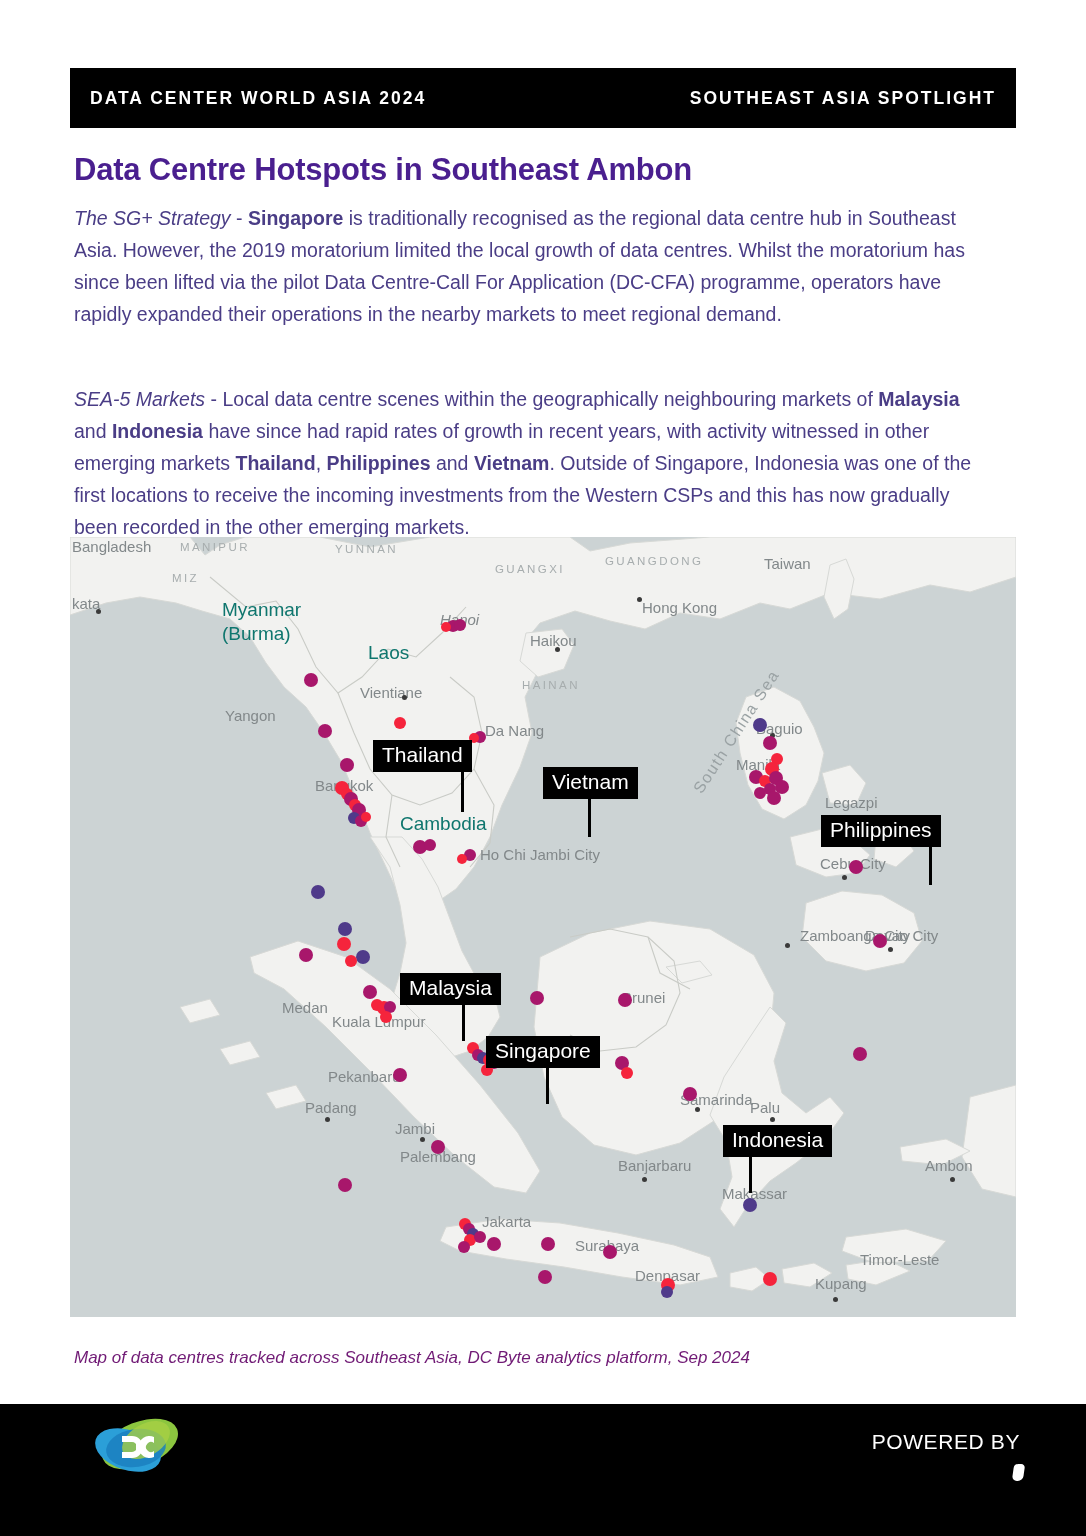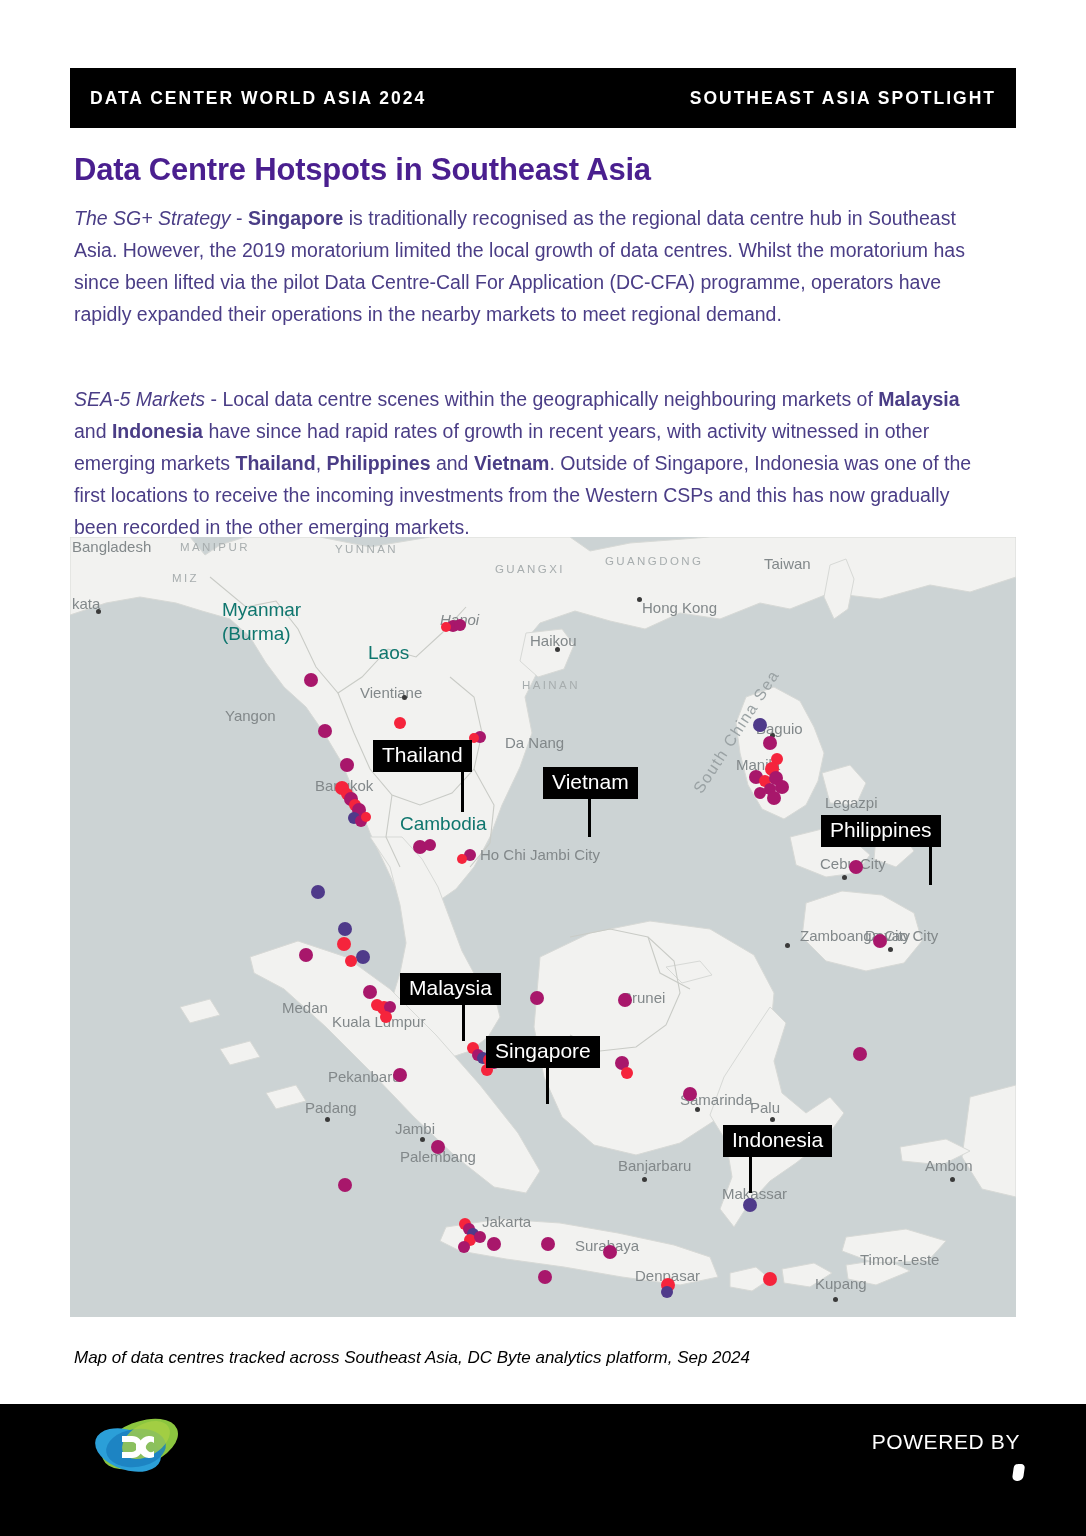--- a/index.html
+++ b/index.html
@@ -71,21 +71,21 @@
     font-size:21px; padding:3px 9px 5px 9px; white-space:nowrap;
     line-height:1.12;
   }
   .leader{
     position:absolute; width:3px; background:#000;
   }
 
   
   .caption{
     position:absolute; left:74px; top:1348px; width:900px;
-    font-size:17px; font-style:italic; color:#000000;
+    font-size:17px; font-style:italic; color:#701a75;
   }
 
   
   .footer{
     position:absolute; left:0; top:1404px; width:1086px; height:132px;
     background:#000;
   }
   .dcw-logo{ position:absolute; left:62px; top:14px; width:170px; }
   .dcw-mark{ position:relative; width:170px; height:62px; }
   .dcw-text{
@@ -107,21 +107,21 @@
   }
 </style>
 </head>
 <body>
 
 <div class="banner">
   <span>DATA CENTER WORLD ASIA 2024</span>
   <span>SOUTHEAST ASIA SPOTLIGHT</span>
 </div>
 
-<h1 class="page-title">Data Centre Hotspots in Southeast Asia</h1>
+<h1 class="page-title">Data Centre Hotspots in Southeast Ambon</h1>
 
 <p class="para p1">
   <i>The SG+ Strategy</i><span> - </span><b>Singapore</b><span> is traditionally recognised as the regional data centre hub in Southeast Asia. However, the 2019 moratorium limited the local growth of data centres. Whilst the moratorium has since been lifted via the pilot Data Centre-Call For Application (DC-CFA) programme, operators have rapidly expanded their operations in the nearby markets to meet regional demand.</span>
 </p>
 
 <p class="para p2">
   <i>SEA-5 Markets</i><span> - </span><span>Local data centre scenes within the geographically neighbouring markets of </span><b>Malaysia</b><span> and </span><b>Indonesia</b><span> have since had rapid rates of growth in recent years, with activity witnessed in other emerging markets </span><b>Thailand</b><span>, </span><b>Philippines</b><span> and </span><b>Vietnam</b><span>. Outside of Singapore, Indonesia was one of the first locations to receive the incoming investments from the Western CSPs and this has now gradually been recorded in the other emerging markets.</span>
 </p>
 
 <div class="map-wrap">
@@ -205,21 +205,21 @@
       <div class="map-label med" style="left: 694px; top: 18px;">Taiwan</div>
       <div class="map-label big" style="left: 152px; top: 62px;">Myanmar</div>
       <div class="map-label big" style="left: 152px; top: 86px;">(Burma)</div>
       <div class="map-label big" style="left: 298px; top: 105px;">Laos</div>
       <div class="map-label med" style="left: 572px; top: 62px;">Hong Kong</div>
       <div class="map-label med" style="left: 460px; top: 95px;">Haikou</div>
       <div class="map-label prov" style="left: 452px; top: 127px; margin-top: 15px;">HAINAN</div>
       <div class="map-label med ital" style="left: 370px; top: 74px;">Hanoi</div>
       <div class="map-label med" style="left: 290px; top: 147px;">Vientiane</div>
       <div class="map-label med" style="left: 155px; top: 170px;">Yangon</div>
-      <div class="map-label med" style="left: 415px; top: 197px; margin-left: 20px;">Da Nang</div>
+      <div class="map-label med" style="left: 415px; top: 185px;">Da Nang</div>
       <div class="map-label med" style="left: 245px; top: 240px;">Bangkok</div>
       <div class="map-label big" style="left: 330px; top: 276px;">Cambodia</div>
       <div class="map-label med" style="left: 410px; top: 309px;">Ho Chi Jambi City</div>
       <div class="map-label med" style="left: 686px; top: 183px;">Baguio</div>
       <div class="map-label med" style="left: 666px; top: 219px;">Manila</div>
       <div class="map-label med" style="left: 755px; top: 257px;">Legazpi</div>
       <div class="map-label med" style="left: 750px; top: 318px;">Cebu City</div>
       <div class="map-label med" style="left: 730px; top: 390px; text-align: right;">Zamboanga City</div>
       <div class="map-label med" style="left: 795px; top: 390px;">Davao City</div>
       <div class="map-label med" style="left: 552px; top: 452px;">Brunei</div>

